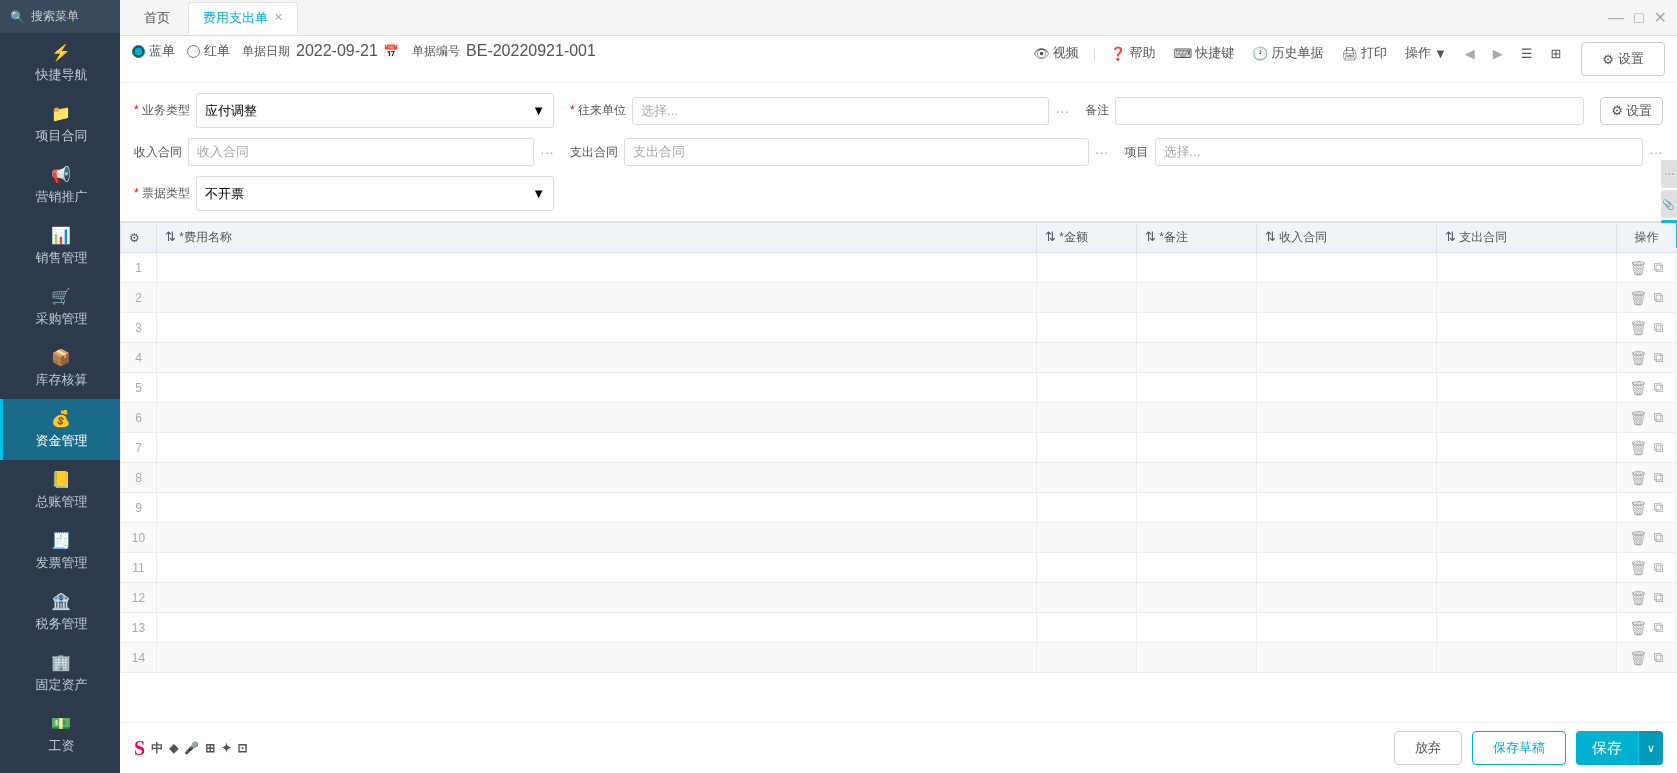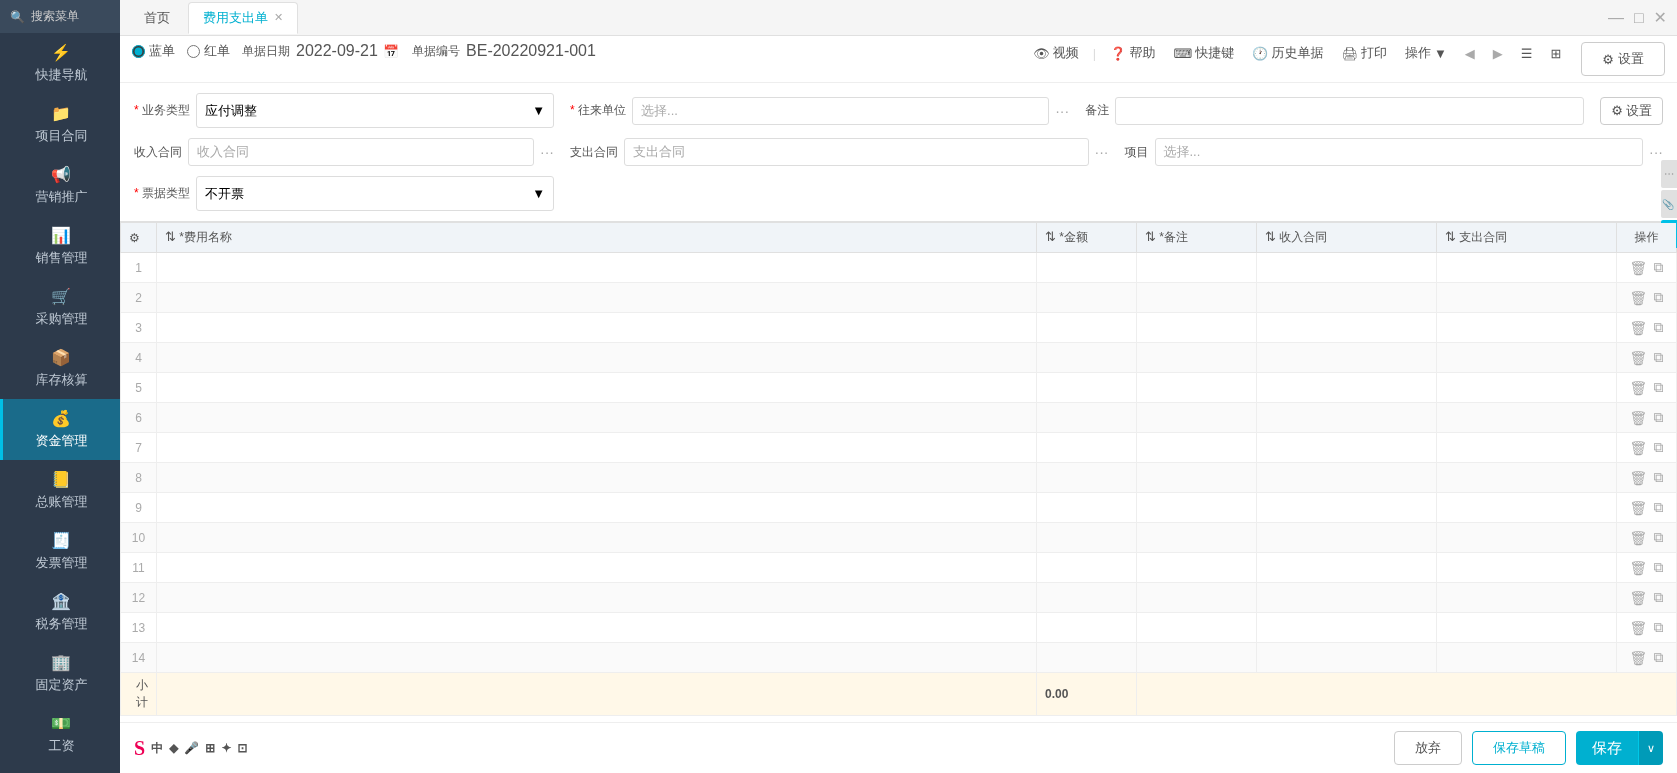--- a/index.html
+++ b/index.html
@@ -642,26 +642,20 @@
       <td></td>
       <td></td>
       <td></td>
       <td>
         <div class="action-cell">
           <span class="icon-btn">🗑</span>
           <span class="icon-btn">⧉</span>
         </div>
       </td>
     </tr>
-          <tr class="subtotal-row">
-    <td style="text-align:right;padding-right:8px;">小计</td>
-    <td></td>
-    <td style="font-weight:bold;">0.00</td>
-    <td colspan="4"></td>
-  </tr>
         </tbody>
     </table>
   </div>
 
   <div class="footer">
     <div class="footer-brand">
       <span style="color:#e05;font-size:20px;font-weight:bold;font-family:serif;">S</span>
       <span style="font-size:12px;color:#555;">中</span>
       <span style="font-size:12px;color:#555;">◆</span>
       <span style="font-size:12px;color:#555;">🎤</span>

